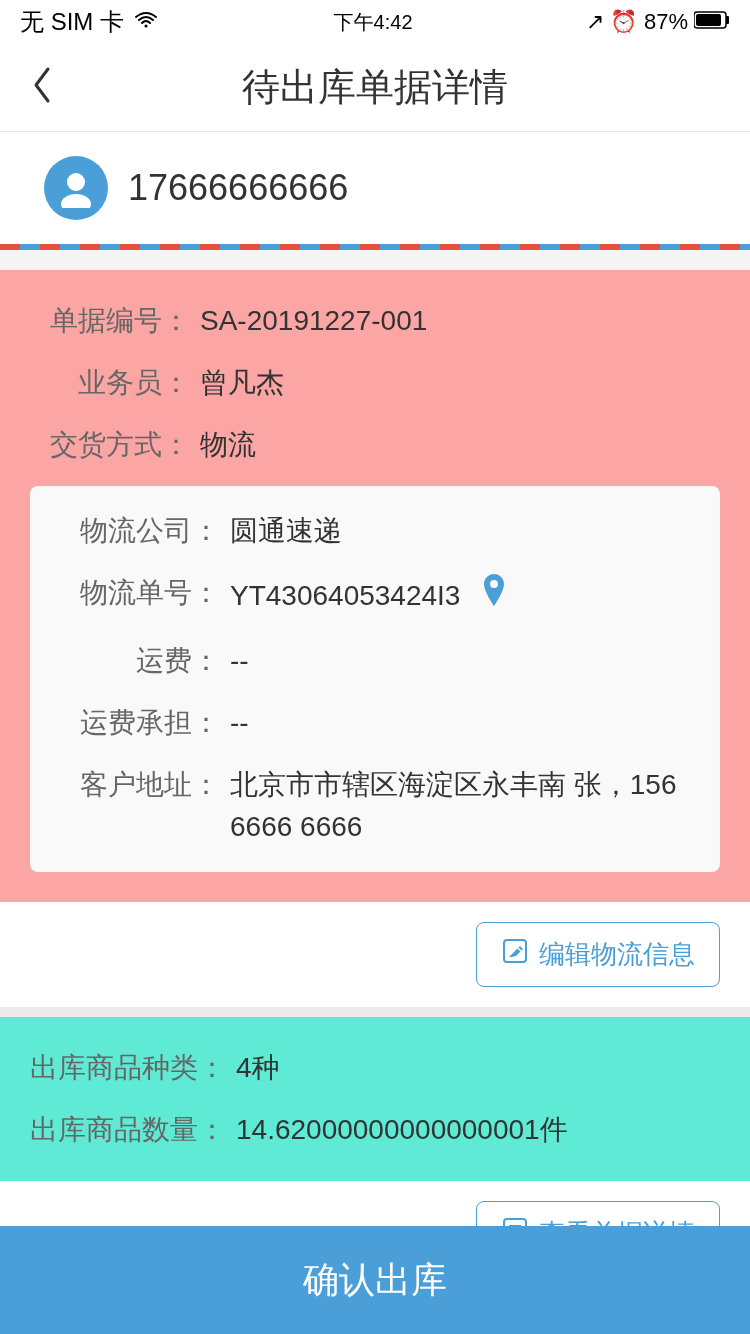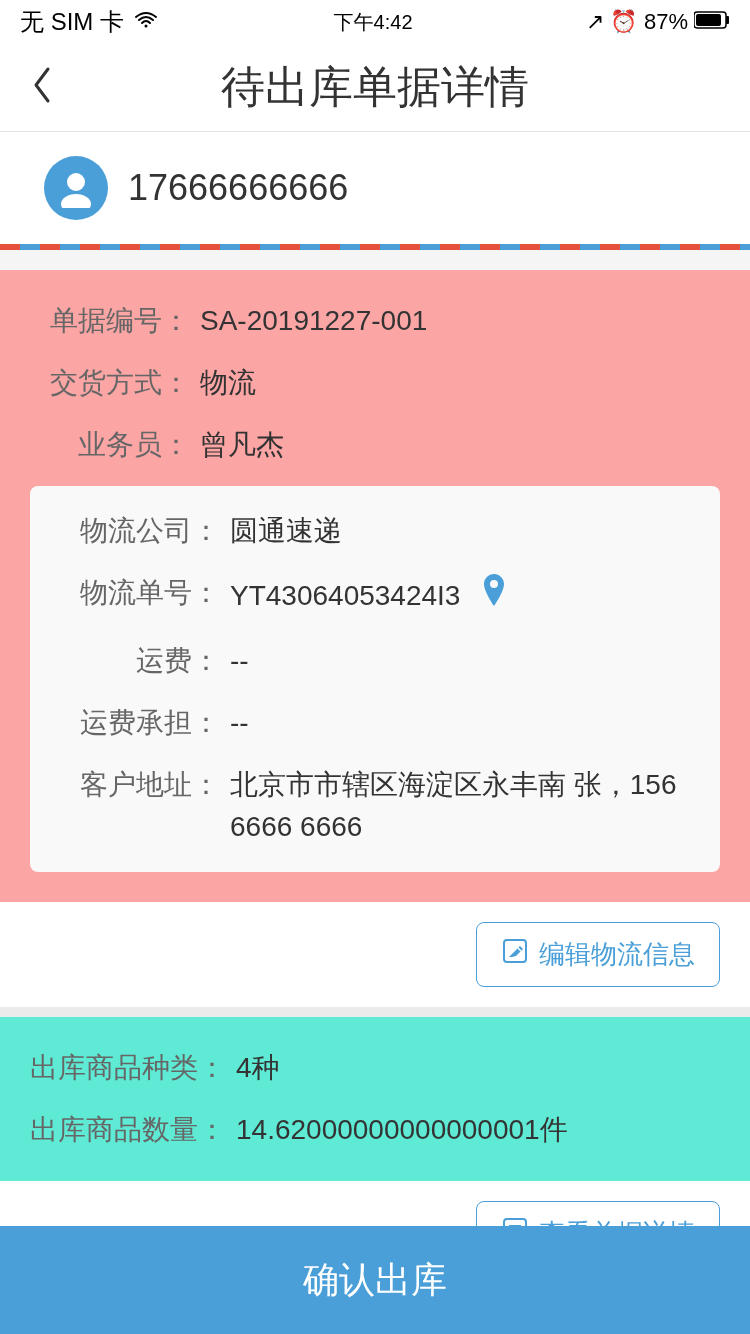--- a/index.html
+++ b/index.html
@@ -41,21 +41,21 @@
     .nav-back {
       font-size: 40px;
       color: #333;
       cursor: pointer;
       line-height: 1;
     }
     .nav-title {
       position: absolute;
       left: 50%;
       transform: translateX(-50%);
-      font-size: 44px;
+      font-size: 38px;
       font-weight: 500;
       color: #333;
     }
 
     
     .customer-header {
       background: #fff;
       padding: 24px 44px;
       display: flex;
       align-items: center;
@@ -239,26 +239,26 @@
 </div>
 
 <div class="dashed-separator"></div>
 
 <div class="section">
   <div class="info-row">
     <span class="info-label">单据编号：</span>
     <span class="info-value">SA-20191227-001</span>
   </div>
   <div class="info-row">
+    <span class="info-label">业务员：</span>
+    <span class="info-value">曾凡杰</span>
+  </div>
+  <div class="info-row">
     <span class="info-label">交货方式：</span>
     <span class="info-value">物流</span>
-  </div>
-  <div class="info-row">
-    <span class="info-label">业务员：</span>
-    <span class="info-value">曾凡杰</span>
   </div>
 
   <div class="section-inner">
     <div class="info-row">
       <span class="info-label">物流公司：</span>
       <span class="info-value">圆通速递</span>
     </div>
     <div class="info-row">
       <span class="info-label">物流单号：</span>
       <span class="info-value info-value-with-icon">

